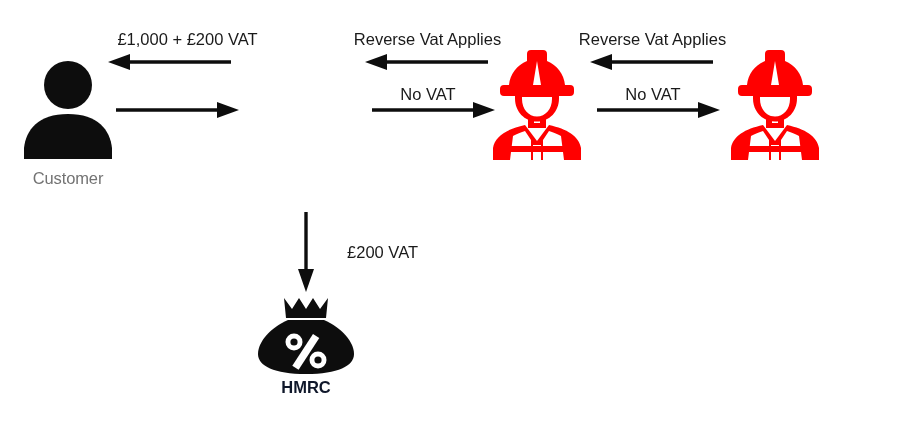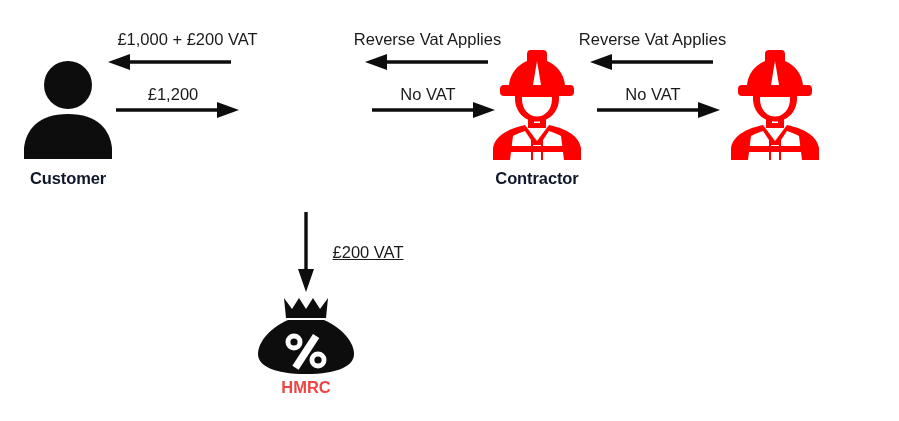--- a/index.html
+++ b/index.html
@@ -23,64 +23,63 @@
   }
   .node-icon {
     position: absolute;
     left: 0;
     top: 0;
   }
   .node-label {
     position: absolute;
     width: 100%;
     text-align: center;
-    font-weight: bold;
+    font-weight: normal;
     font-size: 16.5px;
-    color: #0f172a;
+    color: #737373;
     letter-spacing: -0.1px;
     white-space: nowrap;
   }
   .flow-label {
     position: absolute;
     font-size: 16.5px;
     color: #1a1a1a;
     white-space: nowrap;
     text-align: center;
   }
   .arrow {
     position: absolute;
   }
   .hmrc-label {
     position: absolute;
     width: 100%;
     text-align: center;
     font-weight: bold;
     font-size: 16.5px;
-    color: #ef4444;
+    color: #0f172a;
     white-space: nowrap;
   }
 </style>
 </head>
 <body>
 
 <div id="canvas">
 
   <div class="flow-label" style="left:80px; top:30px; width:215px;">£1,000 + £200 VAT</div>
 
-  <div class="flow-label" style="left:118px; top:85px; width:110px;">£1,200</div>
 
   <div class="flow-label" style="left:335px; top:30px; width:185px;">Reverse Vat Applies</div>
 
   <div class="flow-label" style="left:377px; top:85px; width:102px;">No VAT</div>
 
   <div class="flow-label" style="left:560px; top:30px; width:185px;">Reverse Vat Applies</div>
 
   <div class="flow-label" style="left:602px; top:85px; width:102px;">No VAT</div>
 
-  <div class="flow-label" style="left:318px; top:243px; width:100px; text-align:center;text-decoration:underline;">£200 VAT</div>
+  <div class="flow-label" style="left:318px; top:243px; width:100px; text-align:right;">£200 VAT</div>
 
   <svg class="arrow" style="left:108px; top:52px;" width="125" height="20" viewBox="0 0 125 20">
     <line x1="18" y1="10" x2="123" y2="10" stroke="#0d0d0d" stroke-width="3.4"></line>
     <polygon points="0,10 22,2 22,18" fill="#0d0d0d"></polygon>
   </svg>
 
   <svg class="arrow" style="left:114px; top:100px;" width="125" height="20" viewBox="0 0 125 20">
     <line x1="2" y1="10" x2="107" y2="10" stroke="#0d0d0d" stroke-width="3.4"></line>
     <polygon points="125,10 103,2 103,18" fill="#0d0d0d"></polygon>
   </svg>
@@ -127,21 +126,20 @@
         <path d="M64 44 c-13 0 -22 -0.5 -22 -0.5 v7 c0 13 9.5 23 22 23 s22 -10 22 -23 v-7 s-9 0.5 -22 0.5 z
                  M64 49 c8.5 0 15 0 15 0 v2 c0 10 -6.5 17.5 -15 17.5 s-15 -7.5 -15 -17.5 v-2 s6.5 0 15 0 z" fill-rule="evenodd"></path>
         <path d="M55 70 v10 h18 v-10 h-6 v5 h-6 v-5 z"></path>
         <path d="M52 77 C 34 81, 22 88, 20 100 v12 h88 v-12 c-2 -12 -14 -19 -32 -23 l-12 16 z
                  M58 92 l-6 -9 c-5 1.6 -9 3.2 -12 5 l-3 24 h21 z
                  M70 92 l6 -9 c5 1.6 9 3.2 12 5 l3 24 h-21 z
                  M60 97 h8 v15 h-8 z" fill-rule="evenodd"></path>
         <rect x="26" y="98" width="76" height="6"></rect>
       </g>
     </svg>
-    <div class="node-label" style="top:121px;">Contractor</div>
   </div>
 
   <div class="node" style="left:711px; top:48px; width:128px; height:144px;">
     <svg class="node-icon" width="128" height="112" viewBox="0 0 128 112">
       <g fill="#FF0000">
         <path d="M58 2 h12 a4 4 0 0 1 4 4 v7 c10 4 17 13 18 24 h5 a4 4 0 0 1 4 4 v3 a4 4 0 0 1 -4 4 h-66 a4 4 0 0 1 -4 -4 v-3 a4 4 0 0 1 4 -4 h5 c1 -11 8 -20 18 -24 v-7 a4 4 0 0 1 4 -4 z
                  M64 13 l-4 24 h8 z" fill-rule="evenodd"></path>
         <path d="M64 44 c-13 0 -22 -0.5 -22 -0.5 v7 c0 13 9.5 23 22 23 s22 -10 22 -23 v-7 s-9 0.5 -22 0.5 z
                  M64 49 c8.5 0 15 0 15 0 v2 c0 10 -6.5 17.5 -15 17.5 s-15 -7.5 -15 -17.5 v-2 s6.5 0 15 0 z" fill-rule="evenodd"></path>
         <path d="M55 70 v10 h18 v-10 h-6 v5 h-6 v-5 z"></path>

